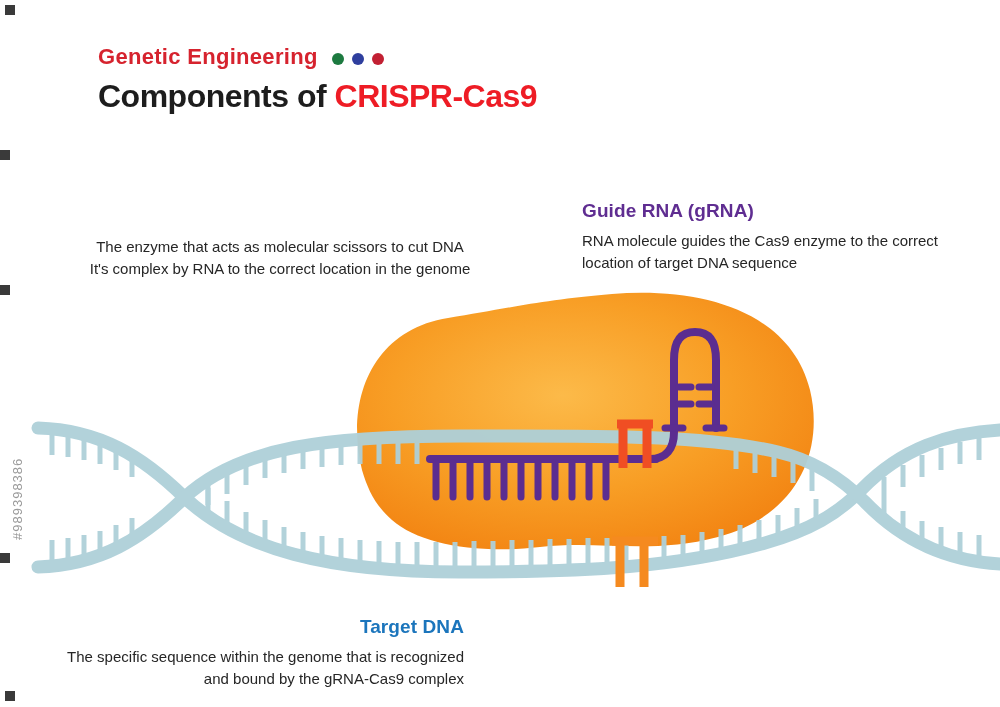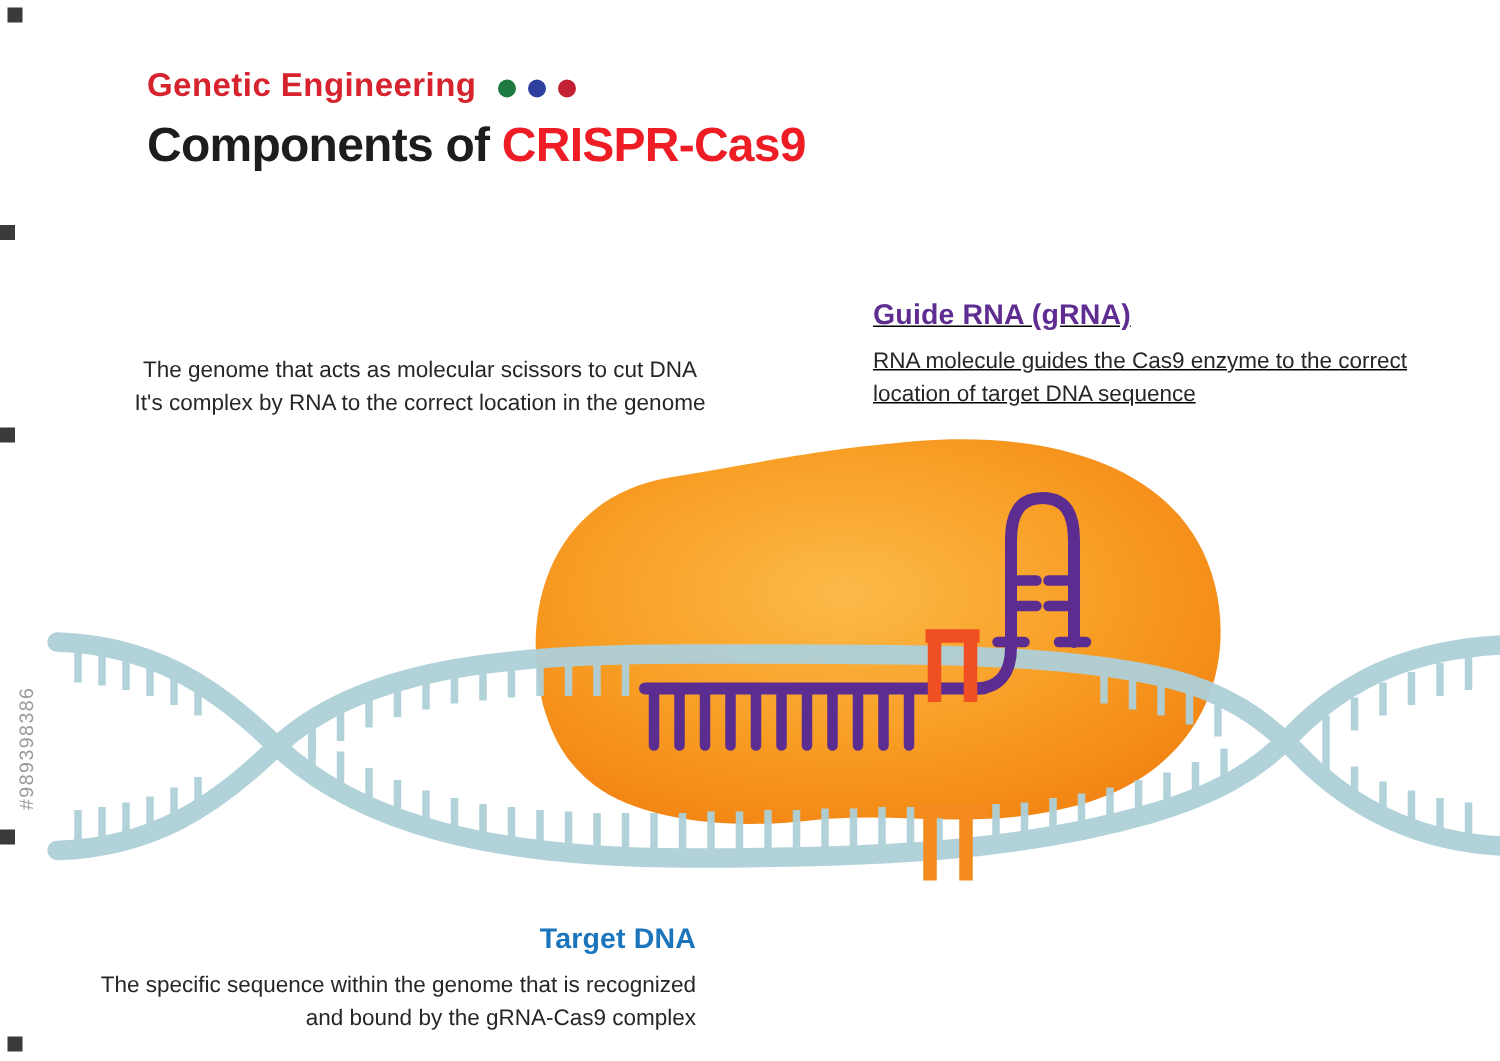--- a/index.html
+++ b/index.html
@@ -19,21 +19,21 @@
   .dot-blue  { background:var(--dot_blue); }
   .dot-red   { background:var(--dot_red); }
   .title { font-size:32px; font-weight:bold; letter-spacing:-0.5px; margin-top:8px; color:#1d1d1d; white-space:nowrap; }
   .title-red { color:var(--title_red); }
 
   .label-block h2 { font-size:19px; font-weight:bold; margin-bottom:8px; letter-spacing:.1px; }
   .label-block .line { font-size:15px; color:var(--body_text); line-height:22px; }
 
   .cas9  { position:absolute; left:60px;  top:236px; width:440px; text-align:center; }
   .cas9 h2 { color:var(--cas9_label); }
-  .grna  { position:absolute; left:582px; top:200px; width:410px; text-align:left;text-decoration:underline; }
+  .grna  { position:absolute; left:582px; top:200px; width:410px; text-align:left; }
   .grna h2 { color:var(--grna_label); }
   .target{ position:absolute; left:20px;  top:616px; width:444px; text-align:right; }
   .target h2 { color:var(--target_label); }
   .pam   { position:absolute; left:522px; top:600px; width:470px; text-align:left; }
   .pam h2 { color:var(--pam_label); }
 
   .watermark-id {
     position:absolute; left:10px; top:340px; height:200px;
     writing-mode:vertical-rl; transform:rotate(180deg);
     font-size:13px; letter-spacing:1px; color:var(--watermark);
@@ -112,21 +112,21 @@
       <span class="dots">
         <span class="dot dot-green"></span>
         <span class="dot dot-blue"></span>
         <span class="dot dot-red"></span>
       </span>
     </div>
     <h1 class="title"><span class="title-black">Components of </span><span class="title-red">CRISPR-Cas9</span></h1>
   </header>
 
   <section class="label-block cas9">
-    <div class="line">The genome that acts as molecular scissors to cut DNA</div>
+    <div class="line">The enzyme that acts as molecular scissors to cut DNA</div>
     <div class="line">It's complex by RNA to the correct location in the genome</div>
   </section>
 
   <section class="label-block grna">
     <h2>Guide RNA (gRNA)</h2>
     <div class="line">RNA molecule guides the Cas9 enzyme to the correct</div>
     <div class="line">location of target DNA sequence</div>
   </section>
 
   <section class="label-block target">

